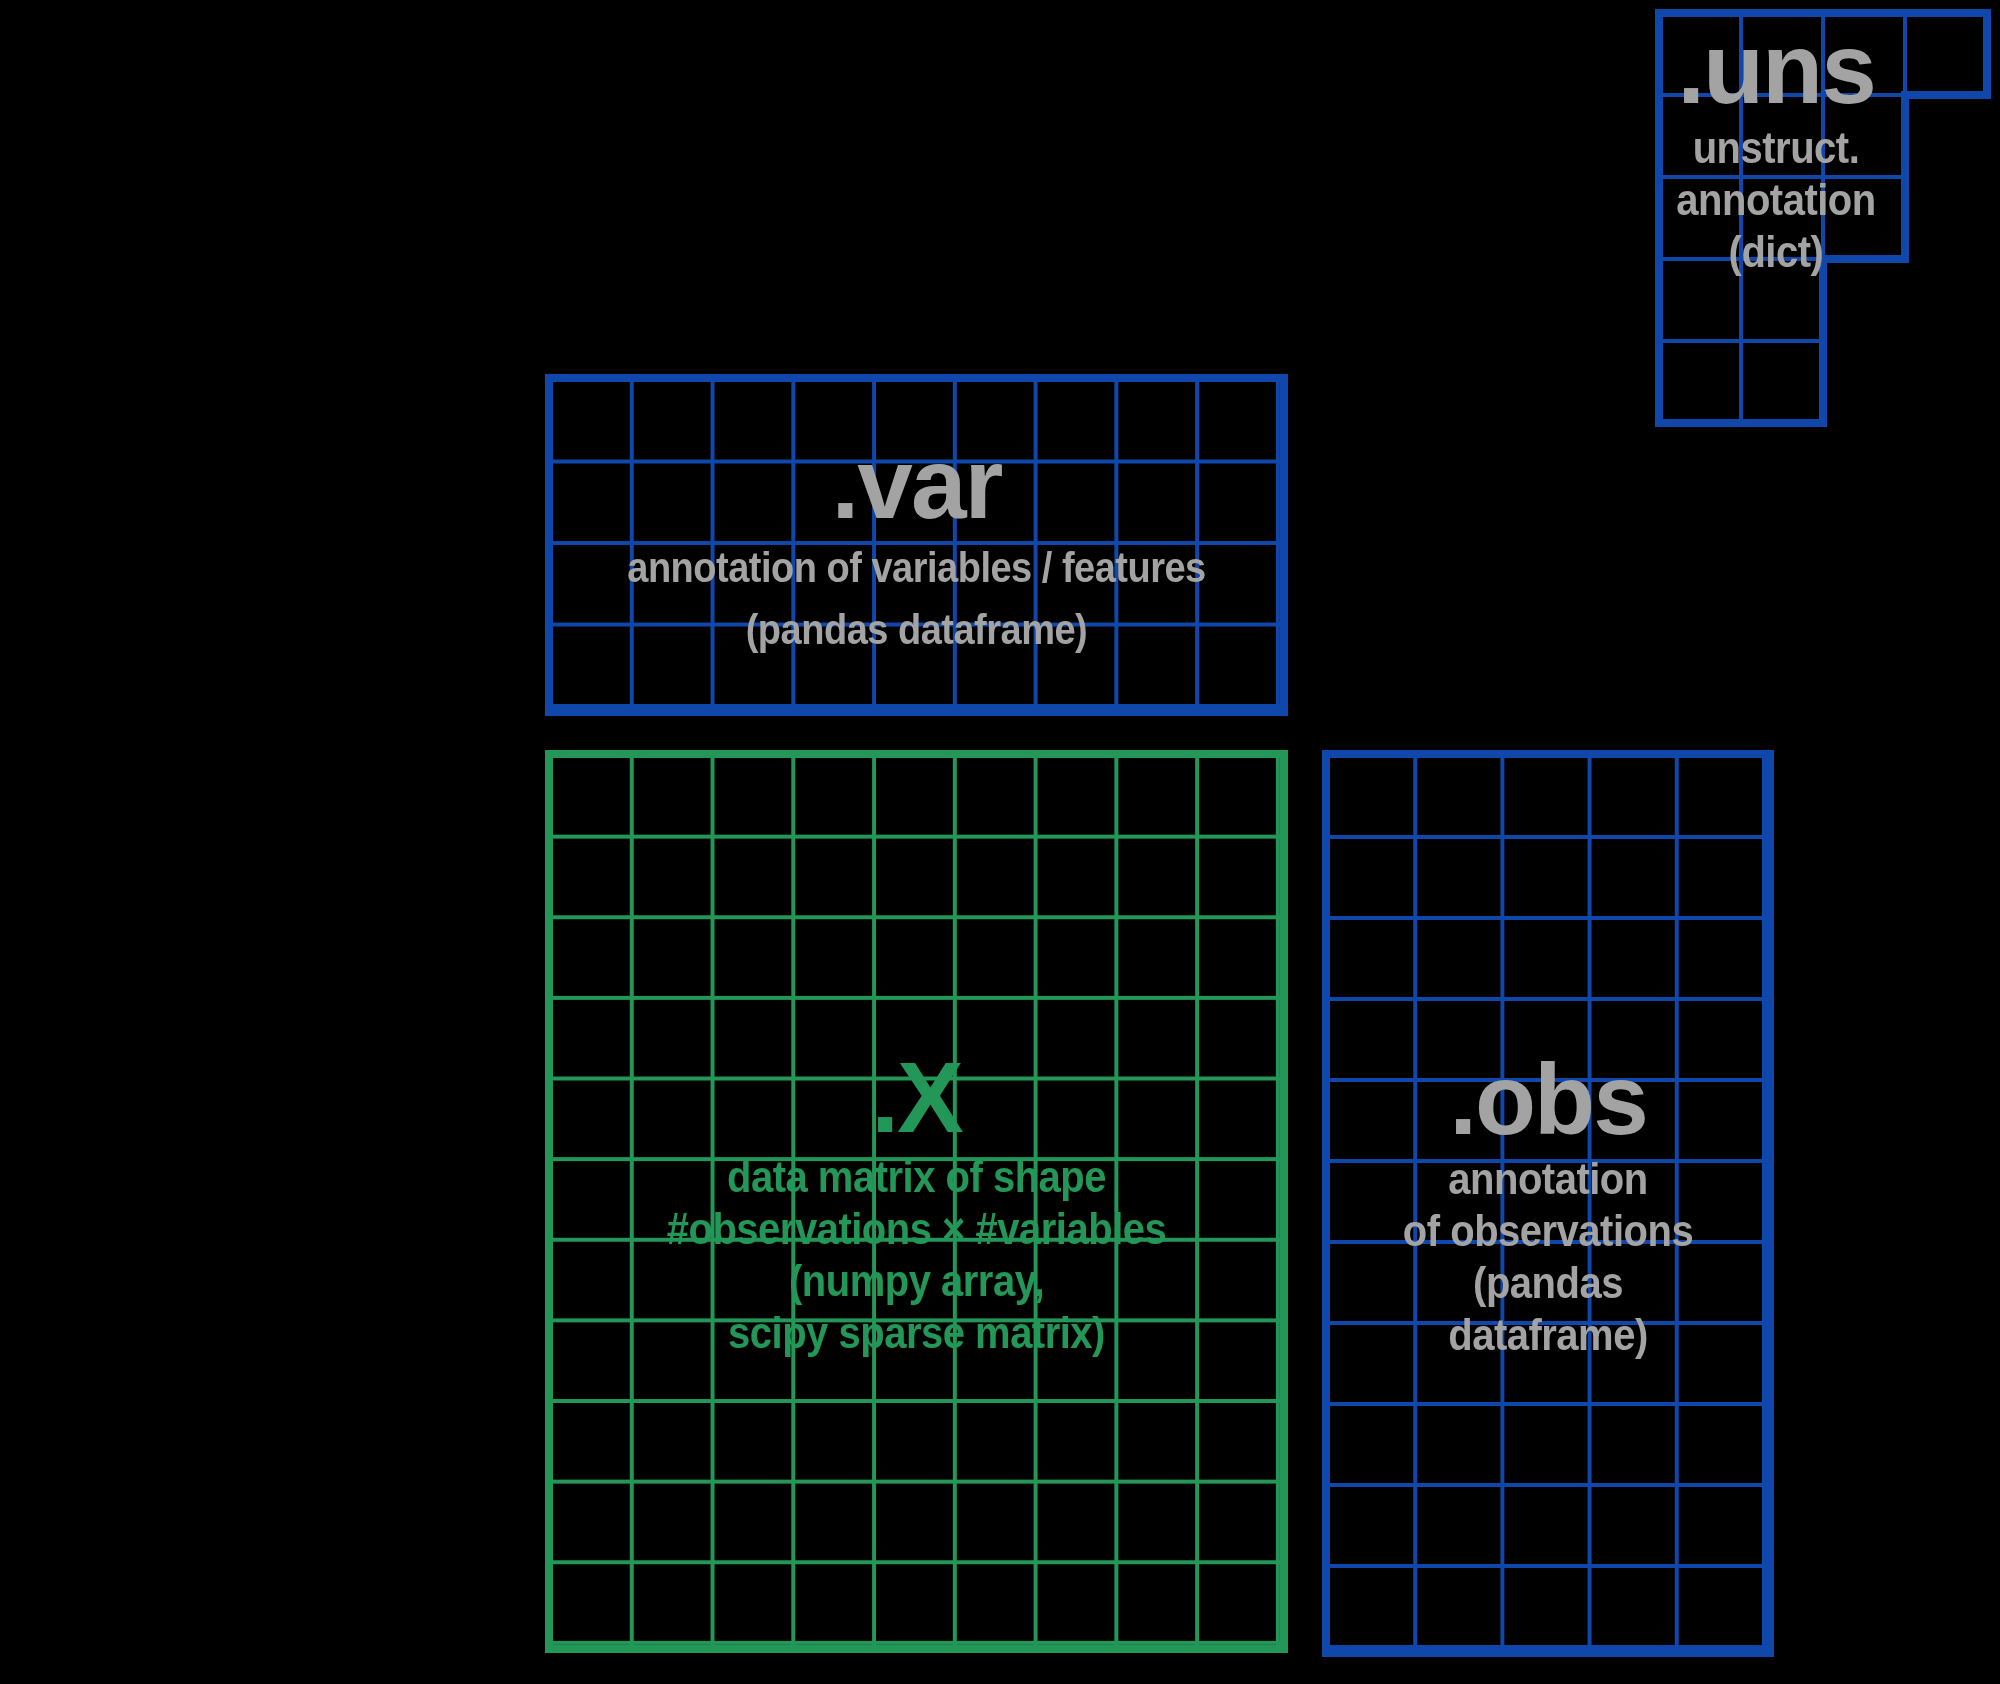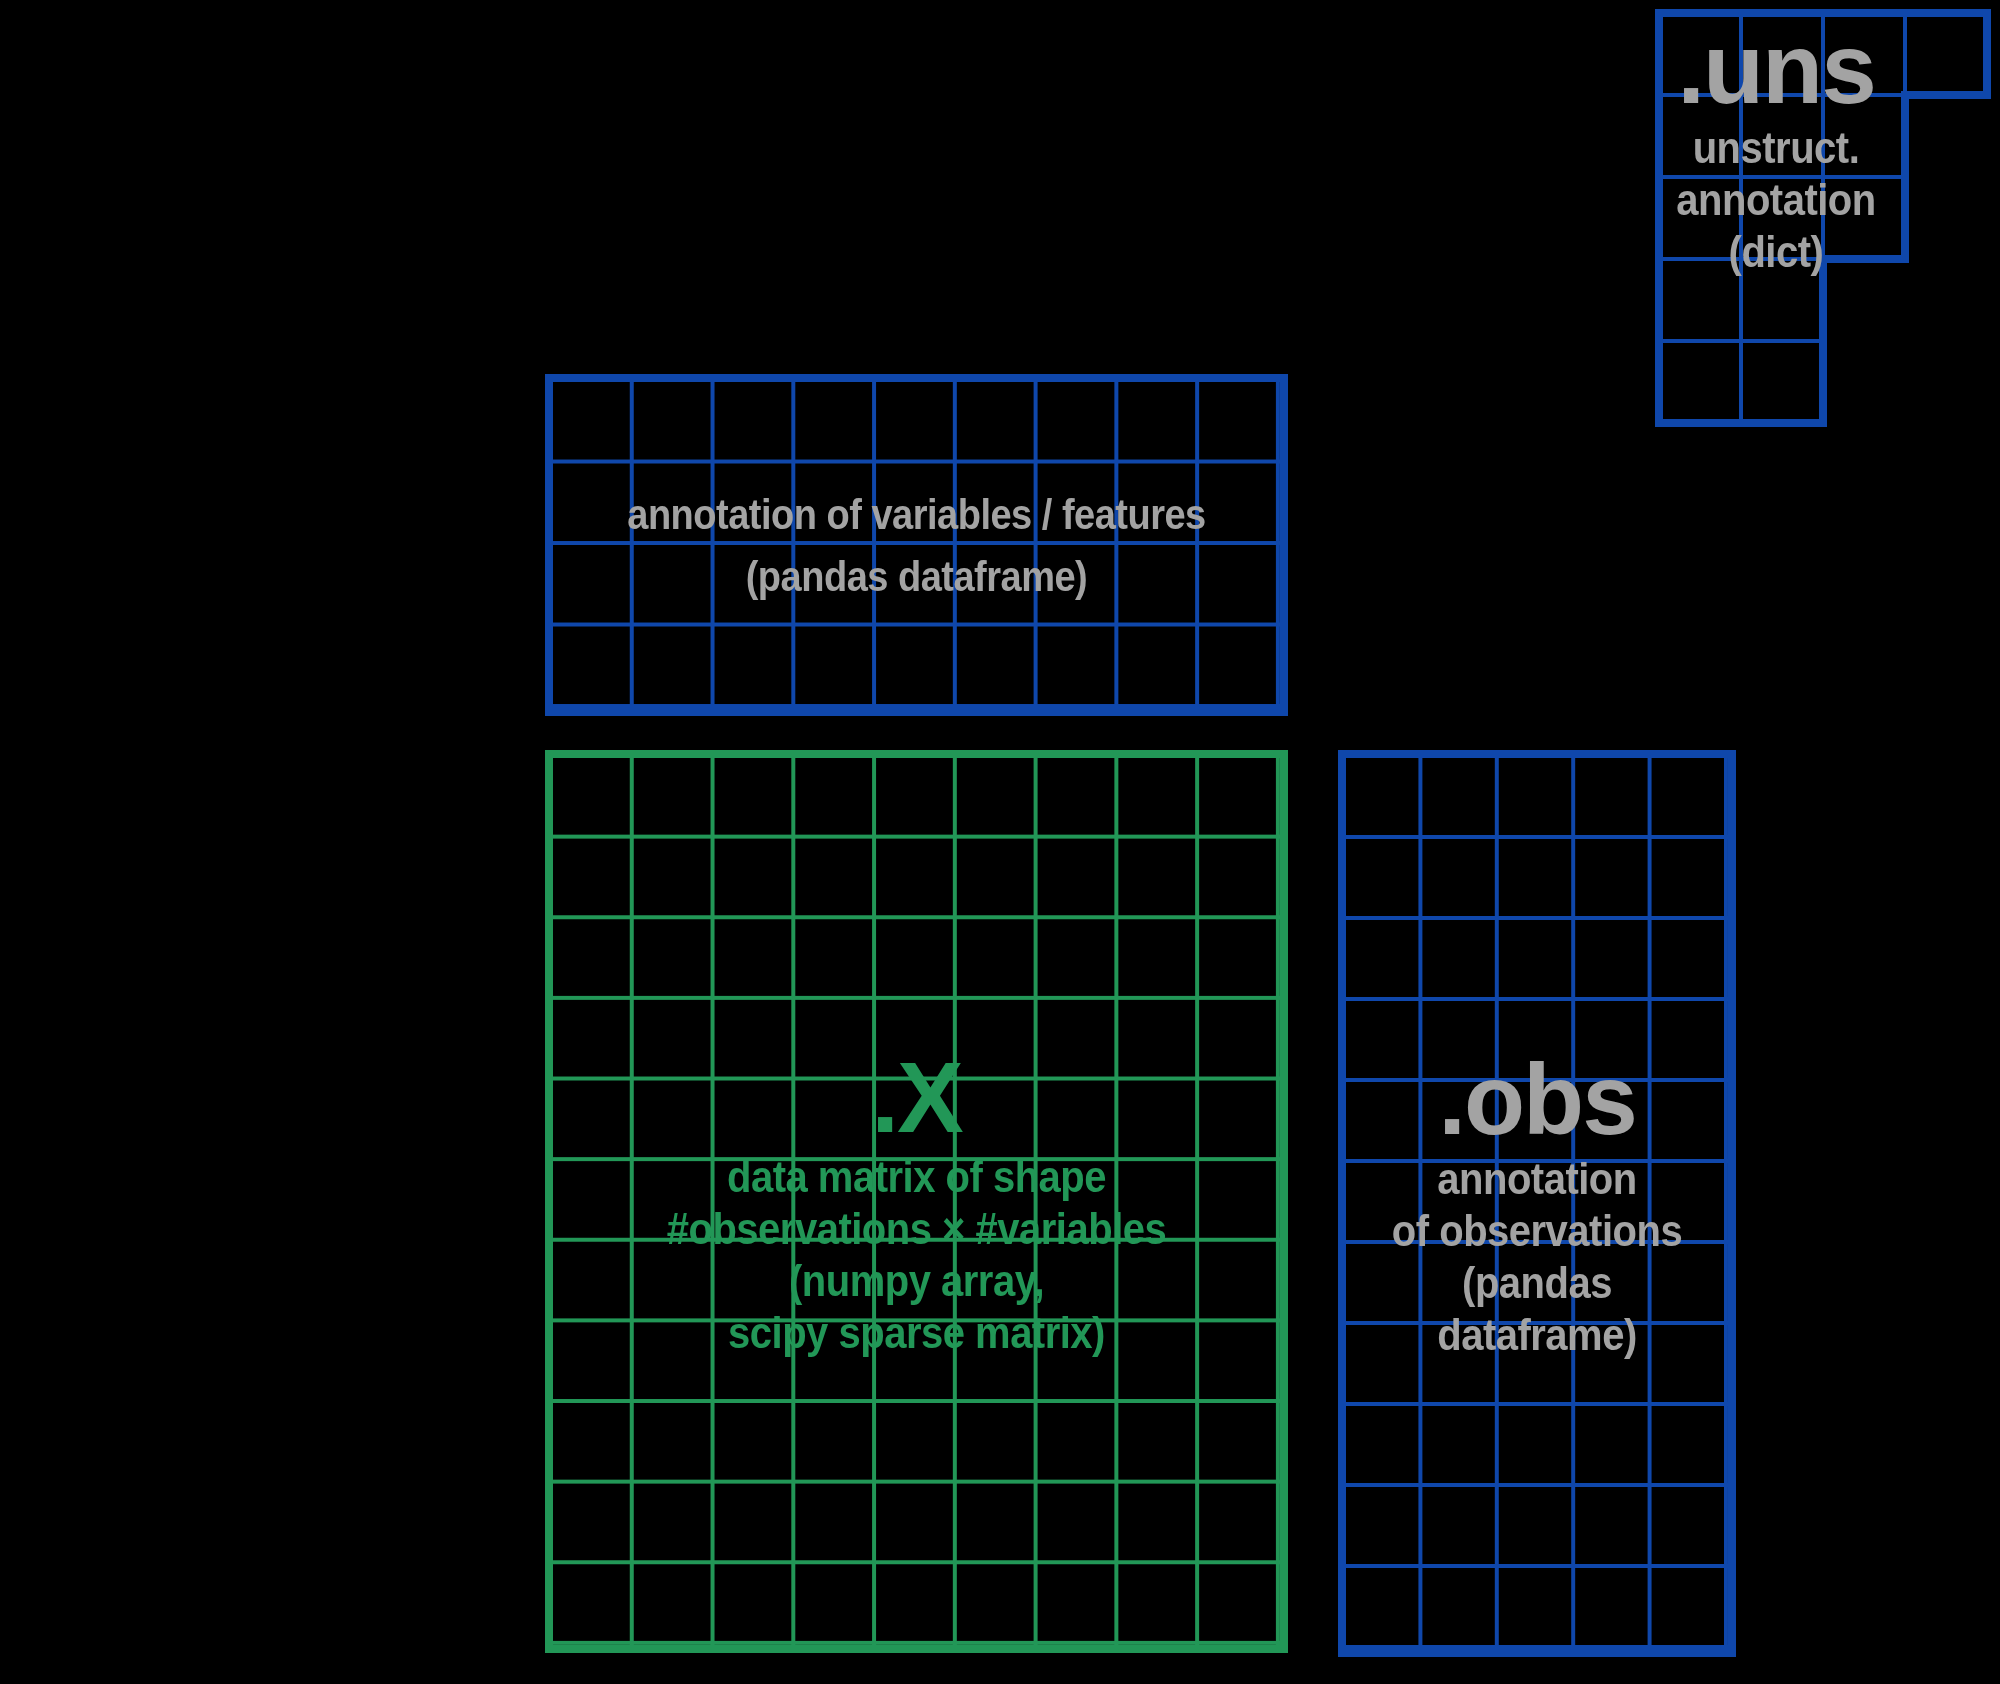--- a/index.html
+++ b/index.html
@@ -59,21 +59,21 @@
   
   .var-block { left: 545px; top: 374px; width: 743px; height: 342px; }
   .var-grid  { --c: #0f47ab; --cols: 9; --rows: 4; }
   .var-desc  { font-size: 38px; line-height: 62px; }
 
   
   .x-block { left: 545px; top: 750px; width: 743px; height: 903px; }
   .x-grid  { --c: #229757; --cols: 9; --rows: 11; }
 
   
-  .obs-block { left: 1322px; top: 750px; width: 398px; height: 907px; margin-left: 16px; }
+  .obs-block { left: 1322px; top: 750px; width: 452px; height: 907px; }
   .obs-grid  { --c: #0f47ab; --cols: 5; --rows: 11; }
 
   
   .uns-block { left: 1650px; top: 4px; width: 344px; height: 424px; }
   .uns-svg { position: absolute; inset: 0; }
   .uns-text {
     position: absolute;
     left: 0;
     top: 12px;
     width: 252px;
@@ -85,20 +85,21 @@
   }
 </style>
 </head>
 <body>
 
 <div class="canvas">
 
   <div class="block var-block">
     <div class="grid var-grid"></div>
     <div class="text blue-text">
+      <div class="label">.var</div>
       <div class="desc var-desc">annotation of variables / features</div>
       <div class="desc var-desc">(pandas dataframe)</div>
     </div>
   </div>
 
   <div class="block x-block">
     <div class="grid x-grid"></div>
     <div class="text green-text">
       <div class="label">.X</div>
       <div class="desc">data matrix of shape</div>

